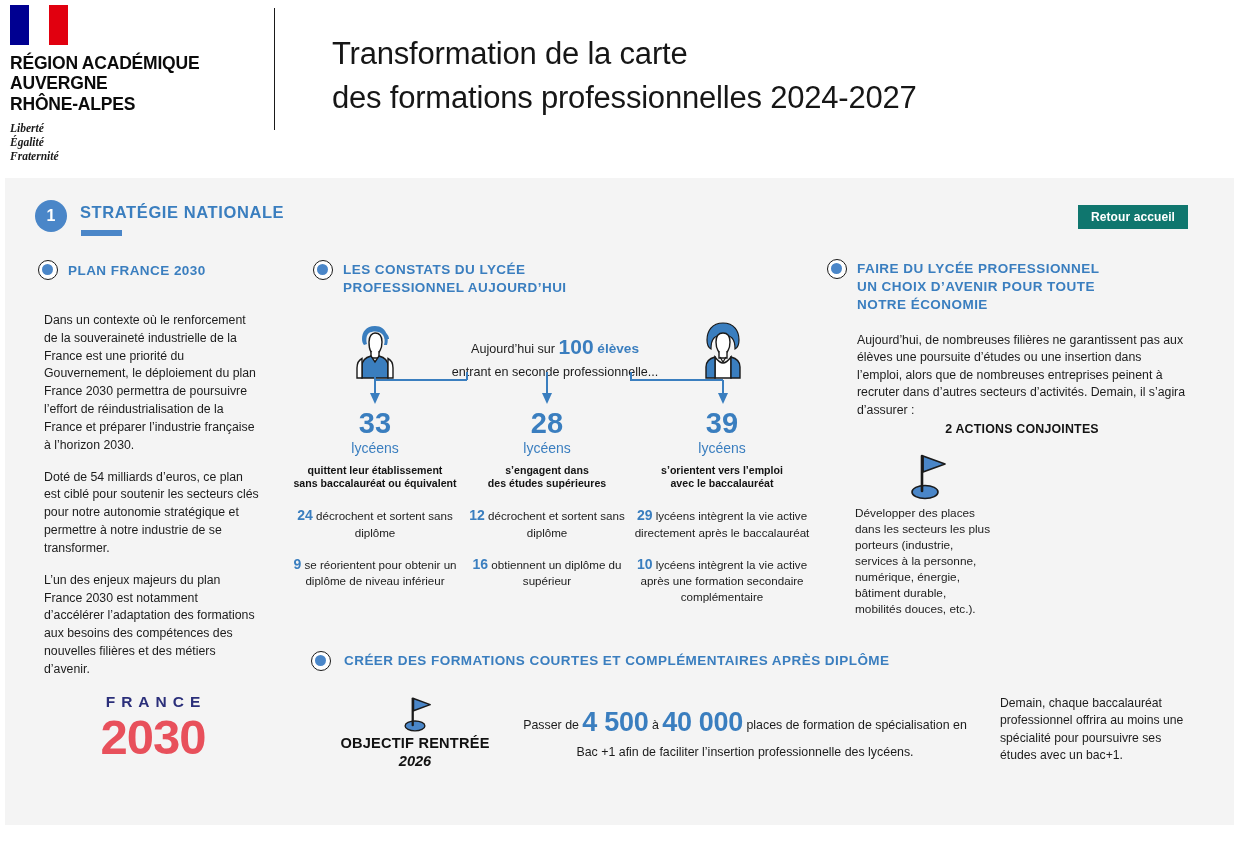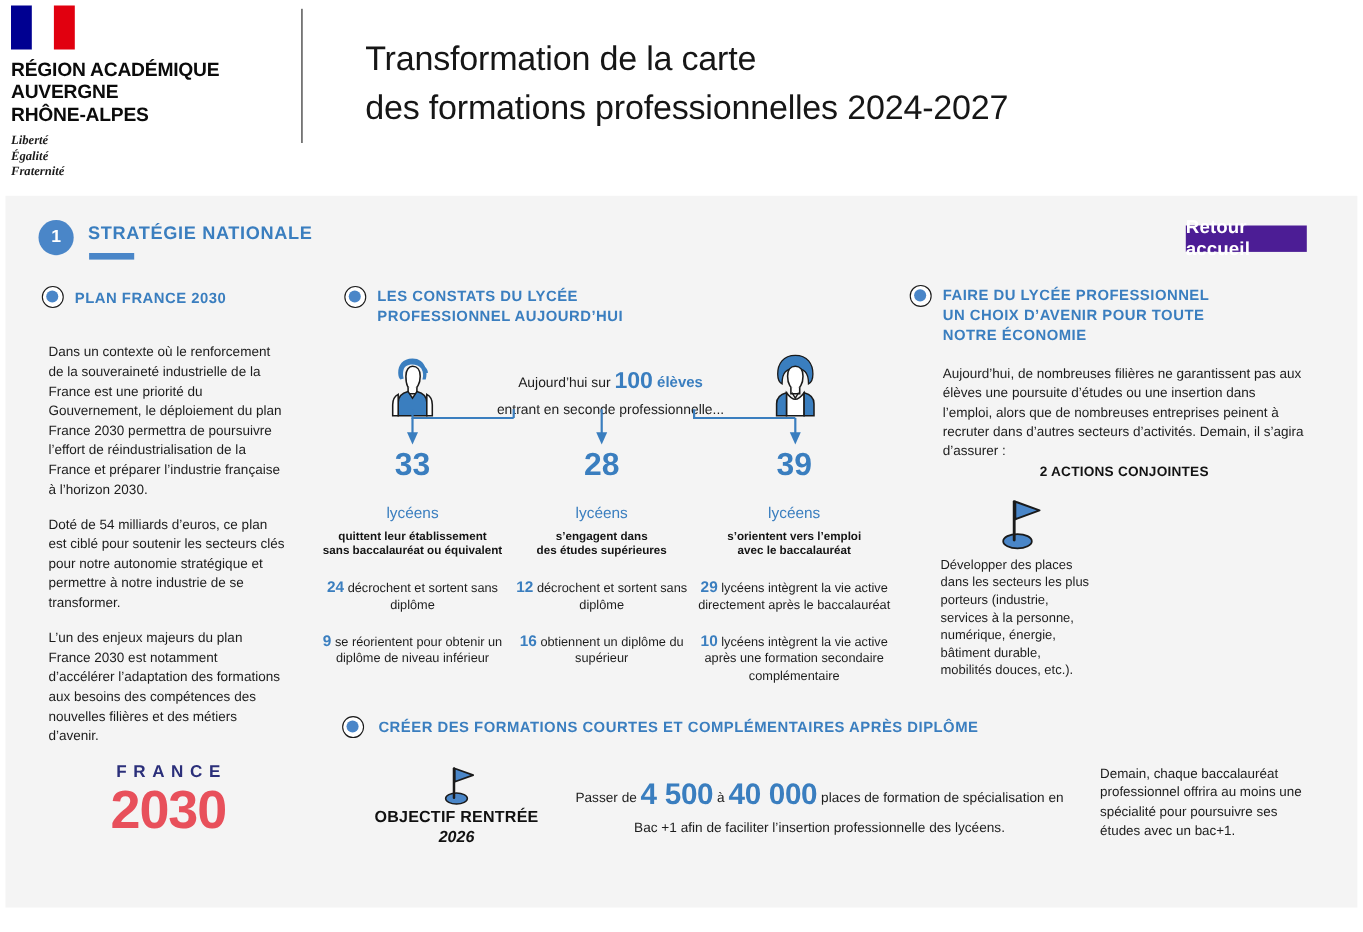--- a/index.html
+++ b/index.html
@@ -67,22 +67,22 @@
     font-size: 16.5px; font-weight: bold; letter-spacing: 0.6px;
     color: #3a7ebf;
   }
   .sec-underline {
     position: absolute; left: 81px; top: 230px;
     width: 41px; height: 6px; background: #4a86c8;
   }
   .btn-retour {
     position: absolute; left: 1078px; top: 205px;
     width: 110px; height: 24px;
-    background: #4c1d95; color: #ffffff;
-    font-size: 17px; font-weight: bold;
+    background: #0f766e; color: #ffffff;
+    font-size: 12px; font-weight: bold;
     display: flex; align-items: center; justify-content: center;
     cursor: pointer; letter-spacing: 0.1px;
   }
 
   
   .bullet {
     position: absolute; width: 20px; height: 20px; border-radius: 50%;
     border: 1.6px solid #1a1a1a; background: #ffffff;
   }
   .bullet::after {
@@ -124,21 +124,21 @@
   }
   .intro-text .big {
     font-size: 21px; font-weight: bold; color: #3a7ebf; vertical-align: -1px;
   }
   .intro-text .bw { font-weight: bold; color: #3a7ebf; font-size: 13.6px;}
 
   .statcol { position: absolute; top: 408px; width: 176px; text-align: center; }
   .stat-num {
     font-size: 29px; font-weight: bold; color: #3a7ebf; line-height: 1.05;
   }
-  .stat-lyc { font-size: 14px; color: #3a7ebf; line-height: 1.3; margin-top: 19px; }
+  .stat-lyc { font-size: 14px; color: #3a7ebf; line-height: 1.3; margin-top: 1px; }
   .stat-desc {
     margin-top: 6px; font-size: 10.6px; font-weight: bold;
     color: #131313; line-height: 1.3;
   }
   .stat-sub {
     margin-top: 15px; font-size: 11.6px; line-height: 1.32; color: #1c1c1c;
   }
   .stat-sub b { color: #3a7ebf; font-size: 14px; }
 
   

